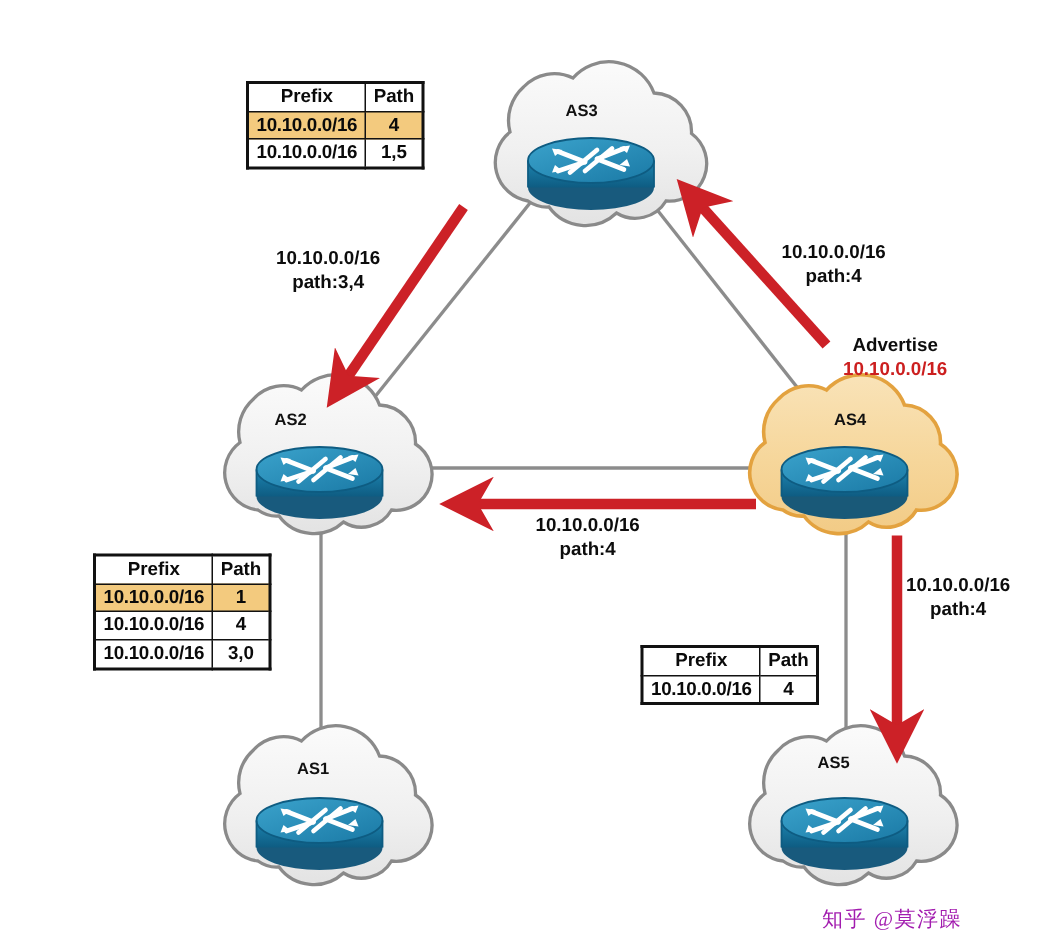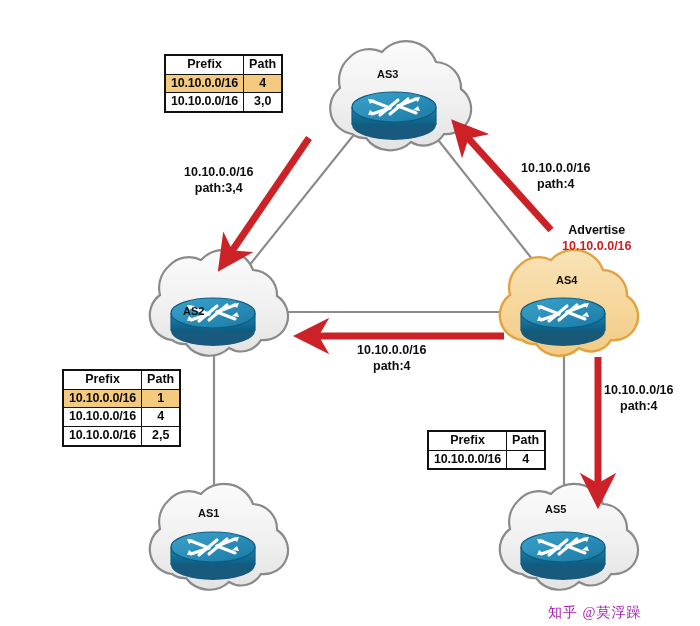--- a/index.html
+++ b/index.html
@@ -242,21 +242,21 @@
             <th>Path</th>
           </tr>
         </thead>
         <tbody>
           <tr class="highlight">
             <td class="prefix-cell">10.10.0.0/16</td>
             <td>4</td>
           </tr>
           <tr>
             <td class="prefix-cell">10.10.0.0/16</td>
-            <td>3,0</td>
+            <td>1,5</td>
           </tr>
         </tbody>
       </table>
     </div>
 
     <div class="ov-item" style="left:62px; top:357px;">
       <table class="rtable">
         <thead>
           <tr>
             <th>Prefix</th>
@@ -267,21 +267,21 @@
           <tr class="highlight">
             <td class="prefix-cell">10.10.0.0/16</td>
             <td>1</td>
           </tr>
           <tr>
             <td class="prefix-cell">10.10.0.0/16</td>
             <td>4</td>
           </tr>
           <tr>
             <td class="prefix-cell">10.10.0.0/16</td>
-            <td>2,5</td>
+            <td>3,0</td>
           </tr>
         </tbody>
       </table>
     </div>
 
     <div class="ov-item" style="left:427px; top:418px;">
       <table class="rtable">
         <thead>
           <tr>
             <th>Prefix</th>
@@ -291,21 +291,21 @@
         <tbody>
           <tr>
             <td class="prefix-cell">10.10.0.0/16</td>
             <td>4</td>
           </tr>
         </tbody>
       </table>
     </div>
 
     <div class="ov-item as-label" style="left:377px; top:56px;">AS3</div>
-    <div class="ov-item as-label" style="left:183px; top:262px;margin-top:31px;">AS2</div>
+    <div class="ov-item as-label" style="left:183px; top:262px;">AS2</div>
     <div class="ov-item as-label" style="left:556px; top:262px;">AS4</div>
     <div class="ov-item as-label" style="left:198px; top:495px;">AS1</div>
     <div class="ov-item as-label" style="left:545px; top:491px;">AS5</div>
 
     <div class="ov-item lbl center" style="left:184px; top:152px;">
       <div>10.10.0.0/16</div>
       <div>path:3,4</div>
     </div>
 
     <div class="ov-item lbl center" style="left:521px; top:148px;">

